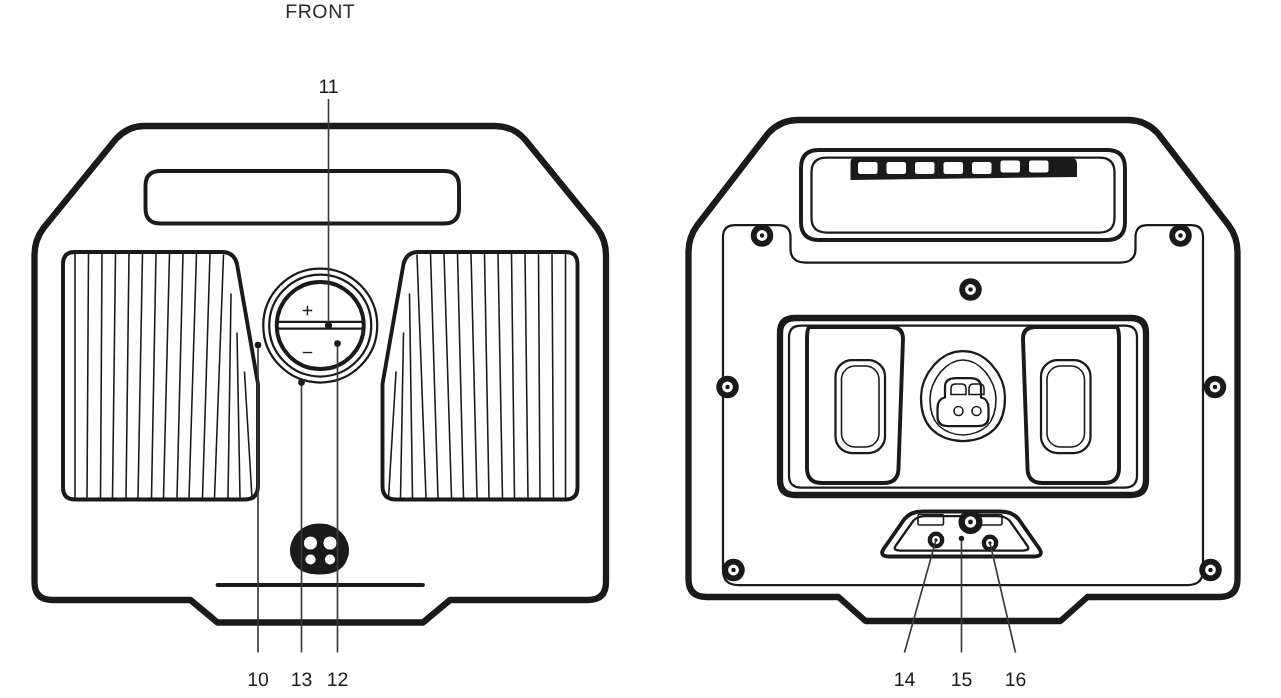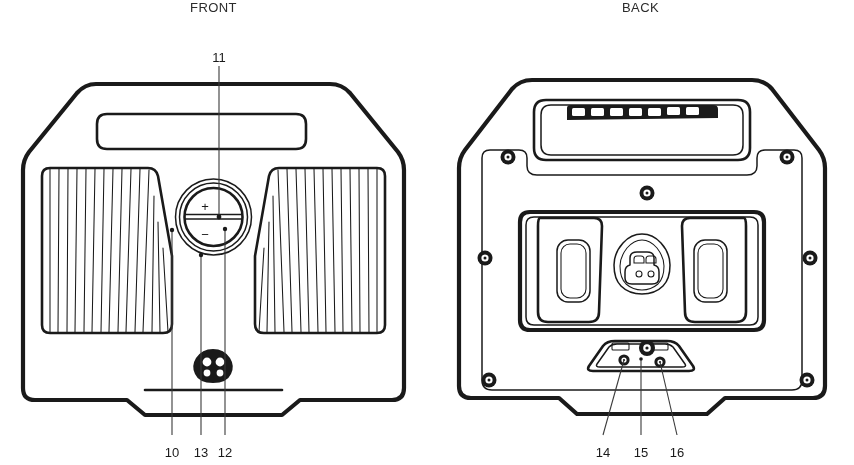--- a/index.html
+++ b/index.html
@@ -42,21 +42,20 @@
     fill:#1a1a1a;
     text-anchor:middle;
   }
 </style>
 </head>
 <body>
 
 <div class="stage">
 
   <div class="view-title" id="front-title">FRONT</div>
-  <div class="view-title" id="back-title">BACK</div>
 
   <svg width="427" height="465" viewBox="0 0 427 465">
 
     <path class="ink heavy" d="M 96 84 L 330 84 Q 342 84 350 93 L 398 152 Q 404 160 404 170
          L 404 388 Q 404 400 392 400 L 300 400 L 282 415 L 145 415
          L 127 400 L 35 400 Q 23 400 23 388 L 23 170
          Q 23 160 29 152 L 77 93 Q 85 84 96 84 Z"></path>
 
     <path class="ink med" d="M 107 114 L 296 114 Q 306 114 306 124 L 306 139 Q 306 149 296 149
          L 107 149 Q 97 149 97 139 L 97 124 Q 97 114 107 114 Z"></path>

